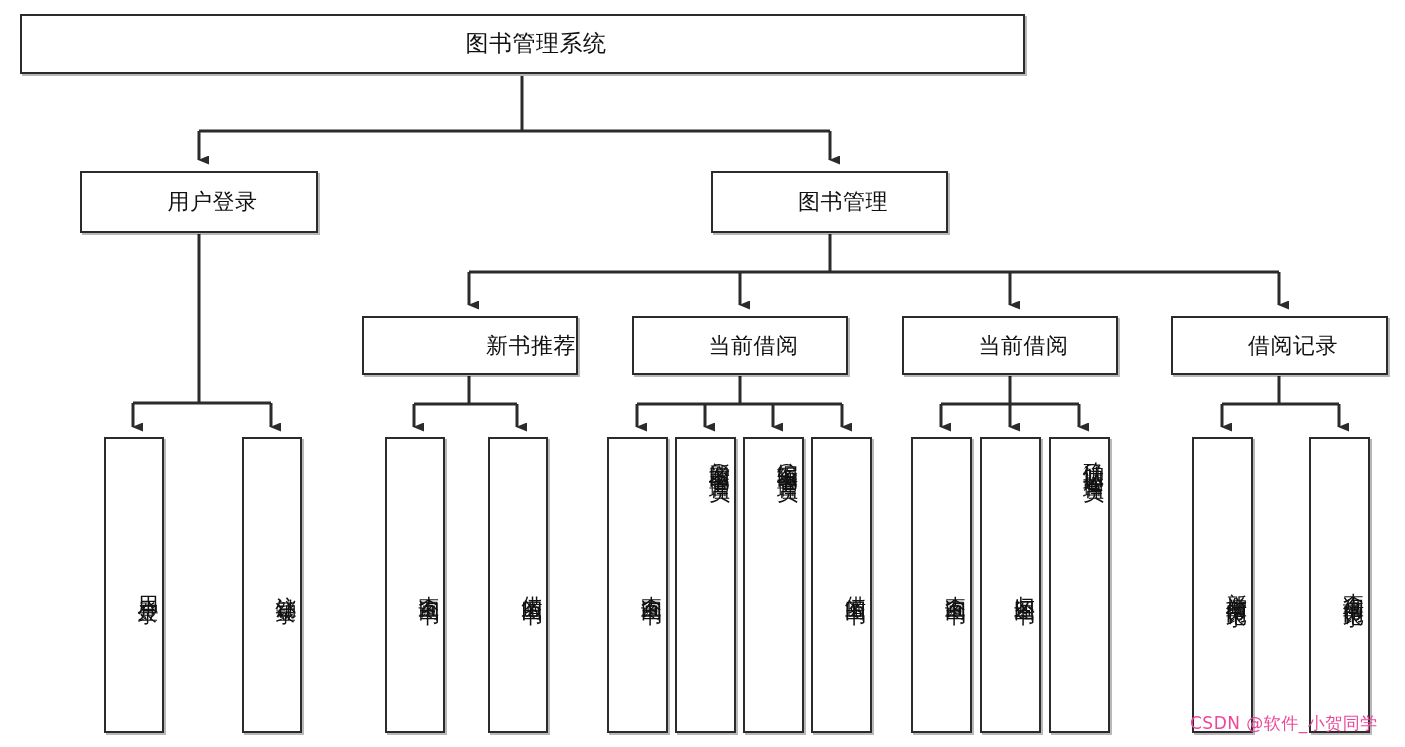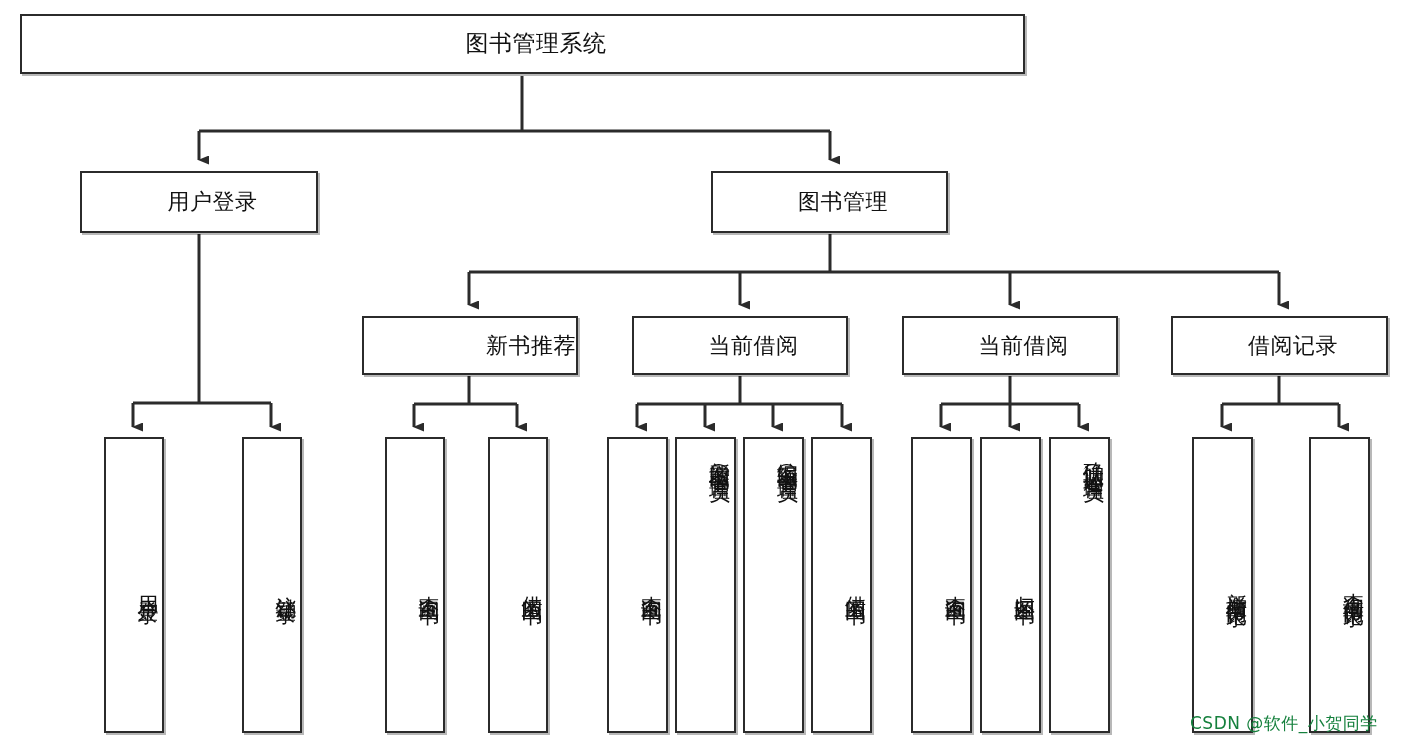--- a/index.html
+++ b/index.html
@@ -63,21 +63,21 @@
     line-height: 1.0;
     letter-spacing: 3px;
     white-space: nowrap;
   }
   .node.vert.mid {
     align-items: center;
     padding-top: 0;
   }
   .watermark {
     position: absolute;
-    color: #15803d;
+    color: #ec4899;
     font-size: 17px;
     letter-spacing: 0.5px;
     white-space: nowrap;
     user-select: none;
   }
 </style>
 </head>
 <body>
 
 <div id="canvas">

